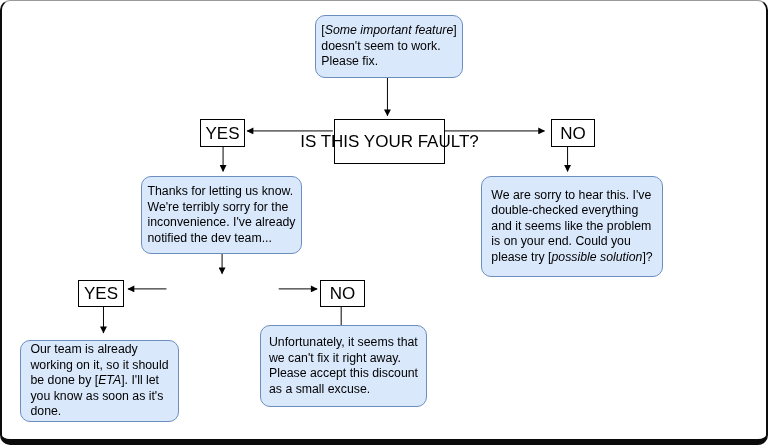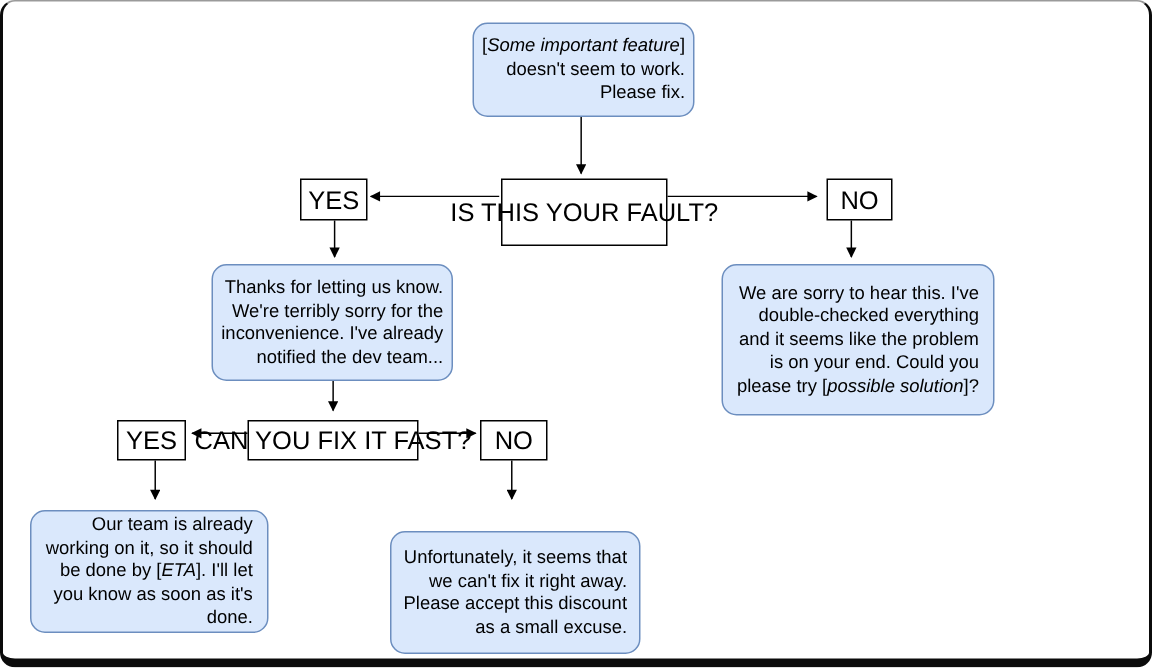--- a/index.html
+++ b/index.html
@@ -36,21 +36,21 @@
   }
   .node {
     position: absolute;
     box-sizing: border-box;
     display: flex;
     align-items: center;
     justify-content: center;
     color: var(--text-color, #000000);
   }
   .node .txt {
-    text-align: right;
+    text-align: left;
     white-space: pre;
   }
   .msg {
     background: var(--message-fill, #dae8fc);
     border: 1px solid var(--message-stroke, #6c8ebf);
     border-radius: 10px;
     font-size: 12.3px;
     line-height: 15.5px;
   }
   .decision {
@@ -66,21 +66,21 @@
   .n-request  { left: 313px; top: 14px;  width: 148px; height: 63px; }
   .n-fault-q  { left: 332px; top: 118px; width: 111px; height: 45px; }
   .n-yes1     { left: 198px; top: 118px; width: 45px;  height: 28px; }
   .n-no1      { left: 549px; top: 118px; width: 44px;  height: 28px; }
   .n-thanks   { left: 139px; top: 175px; width: 161px; height: 78px; }
   .n-sorry    { left: 479px; top: 175px; width: 182px; height: 101px; }
   .n-fast-q   { left: 163px; top: 279px; width: 114px; height: 27px; }
   .n-yes2     { left: 76px;  top: 279px; width: 46px;  height: 27px; }
   .n-no2      { left: 318px; top: 279px; width: 45px;  height: 27px; }
   .n-team     { left: 18px;  top: 339px; width: 159px; height: 82px; }
-  .n-cantfix  { left: 258px; top: 353px; width: 167px; height: 82px; }
+  .n-cantfix  { left: 258px; top: 324px; width: 167px; height: 82px; }
 </style>
 </head>
 <body>
 
 <div class="frame">
 
   <svg class="edges" viewBox="0 0 768 445">
     <defs>
       <marker id="arrow" viewBox="0 0 10 10" refX="9" refY="5" markerWidth="9" markerHeight="7" orient="auto-start-reverse">
         <path class="head" d="M 0 0 L 10 5 L 0 10 z"></path>
@@ -124,23 +124,20 @@
   </div>
 
   <div class="node msg n-sorry">
     <div class="txt"><span>We are sorry to hear this. I've
 double-checked everything
 and it seems like the problem
 is on your end. Could you
 please try [</span><span class="em">possible solution</span><span>]?</span></div>
   </div>
 
-  <div class="node decision n-fast-q">
-    <div class="txt">CAN YOU FIX IT FAST?</div>
-  </div>
 
   <div class="node decision n-yes2">
     <div class="txt">YES</div>
   </div>
 
   <div class="node decision n-no2">
     <div class="txt">NO</div>
   </div>
 
   <div class="node msg n-team">

